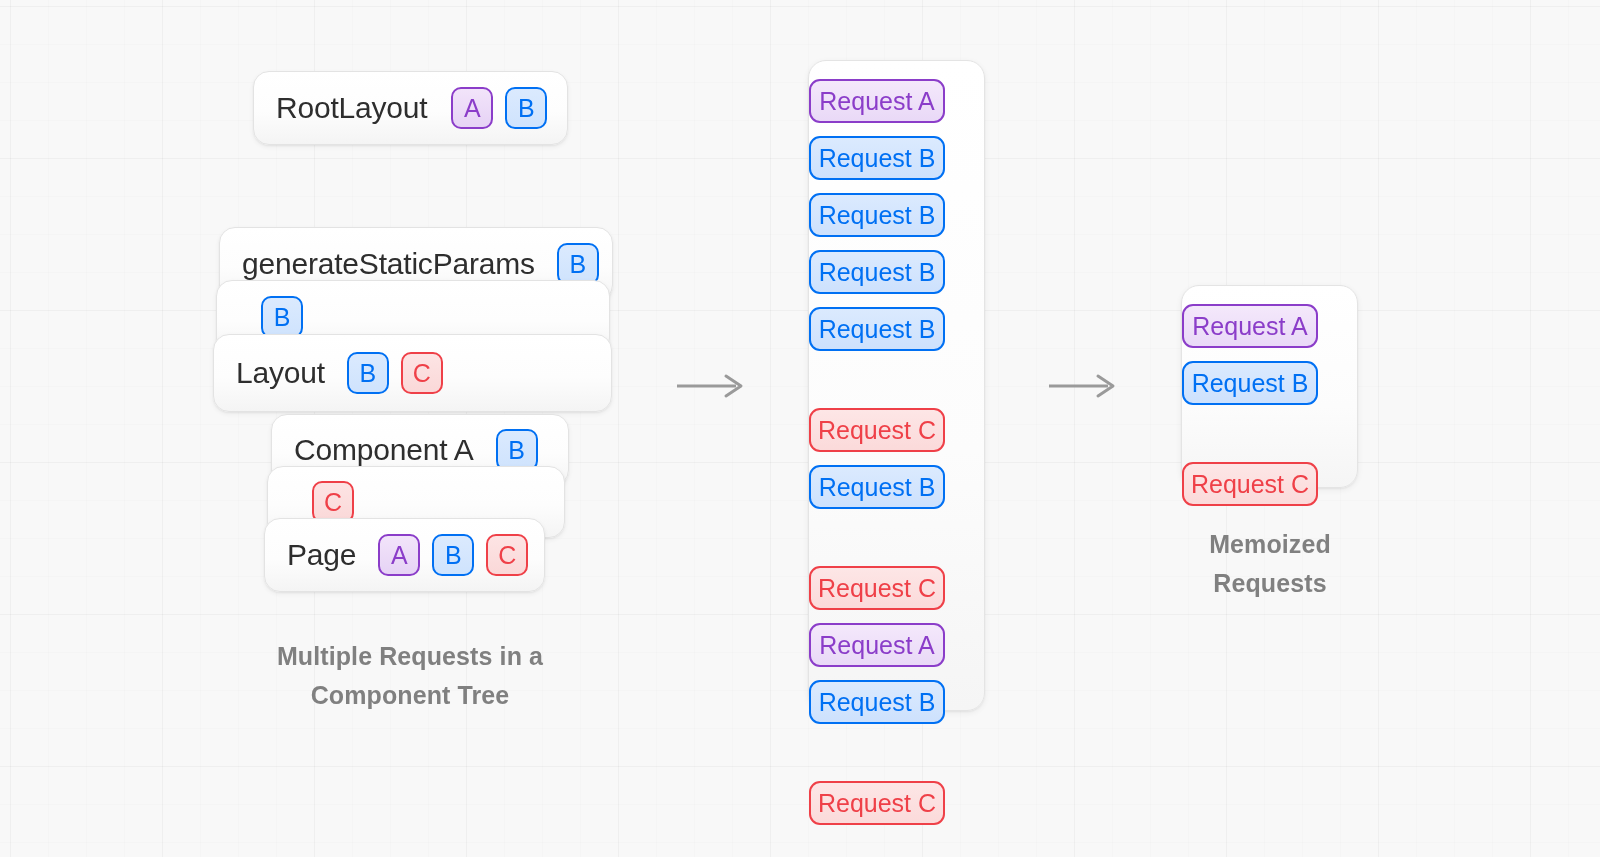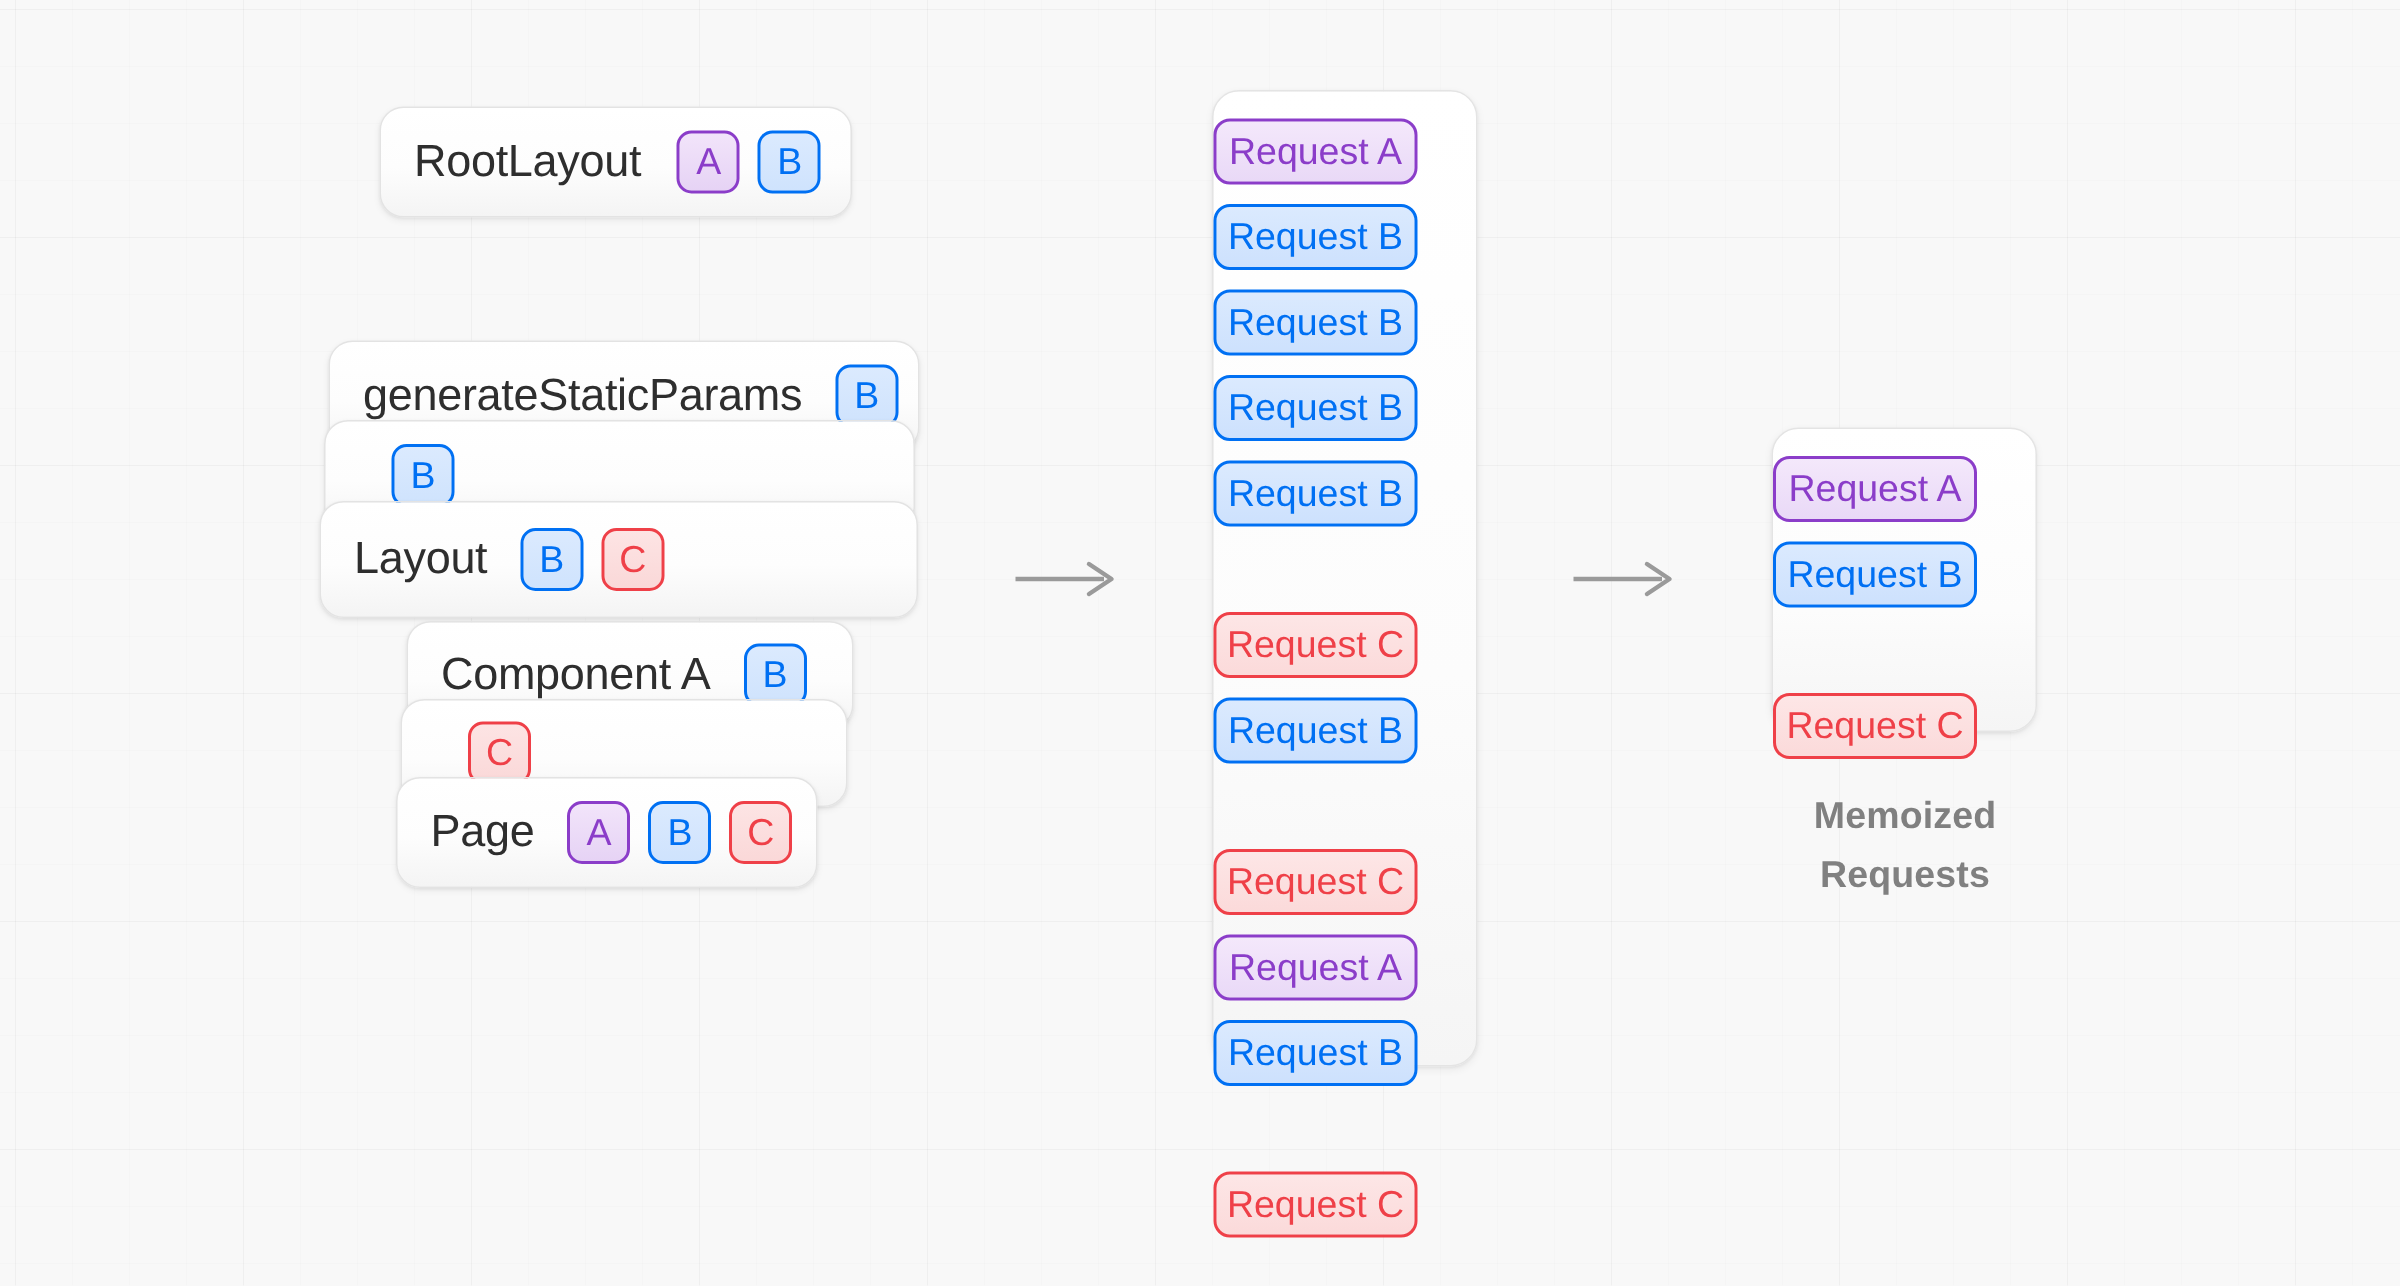--- a/index.html
+++ b/index.html
@@ -153,20 +153,22 @@
     <div class="card" style="left:0px;top:104px;width:281px;height:74px;padding:0 22px;">
       <span class="label">Page</span>
       <span class="badges" style="margin-left:22px;">
         <span class="badge a">A</span>
         <span class="badge b">B</span>
         <span class="badge c">C</span>
       </span>
     </div>
   </div>
 
+  <div class="caption" style="left:240px;top:637px;width:340px;">Multiple Requests in a
+Component Tree</div>
 
   <div class="arrow" style="left:676px;top:372px;width:70px;height:28px;">
     <svg width="70" height="28" viewBox="0 0 70 28">
       <line x1="1" y1="14" x2="60" y2="14" stroke="#9a9a9a" stroke-width="3"></line>
       <polyline points="50,4 65,14 50,24" fill="none" stroke="#9a9a9a" stroke-width="3" stroke-linecap="round" stroke-linejoin="round"></polyline>
     </svg>
   </div>
 
   <div class="panel" style="left:808px;top:60px;width:177px;height:651px;padding:18px 0 18px 0;gap:0;">
     <div style="display:flex;flex-direction:column;gap:13px;align-items:center;">

